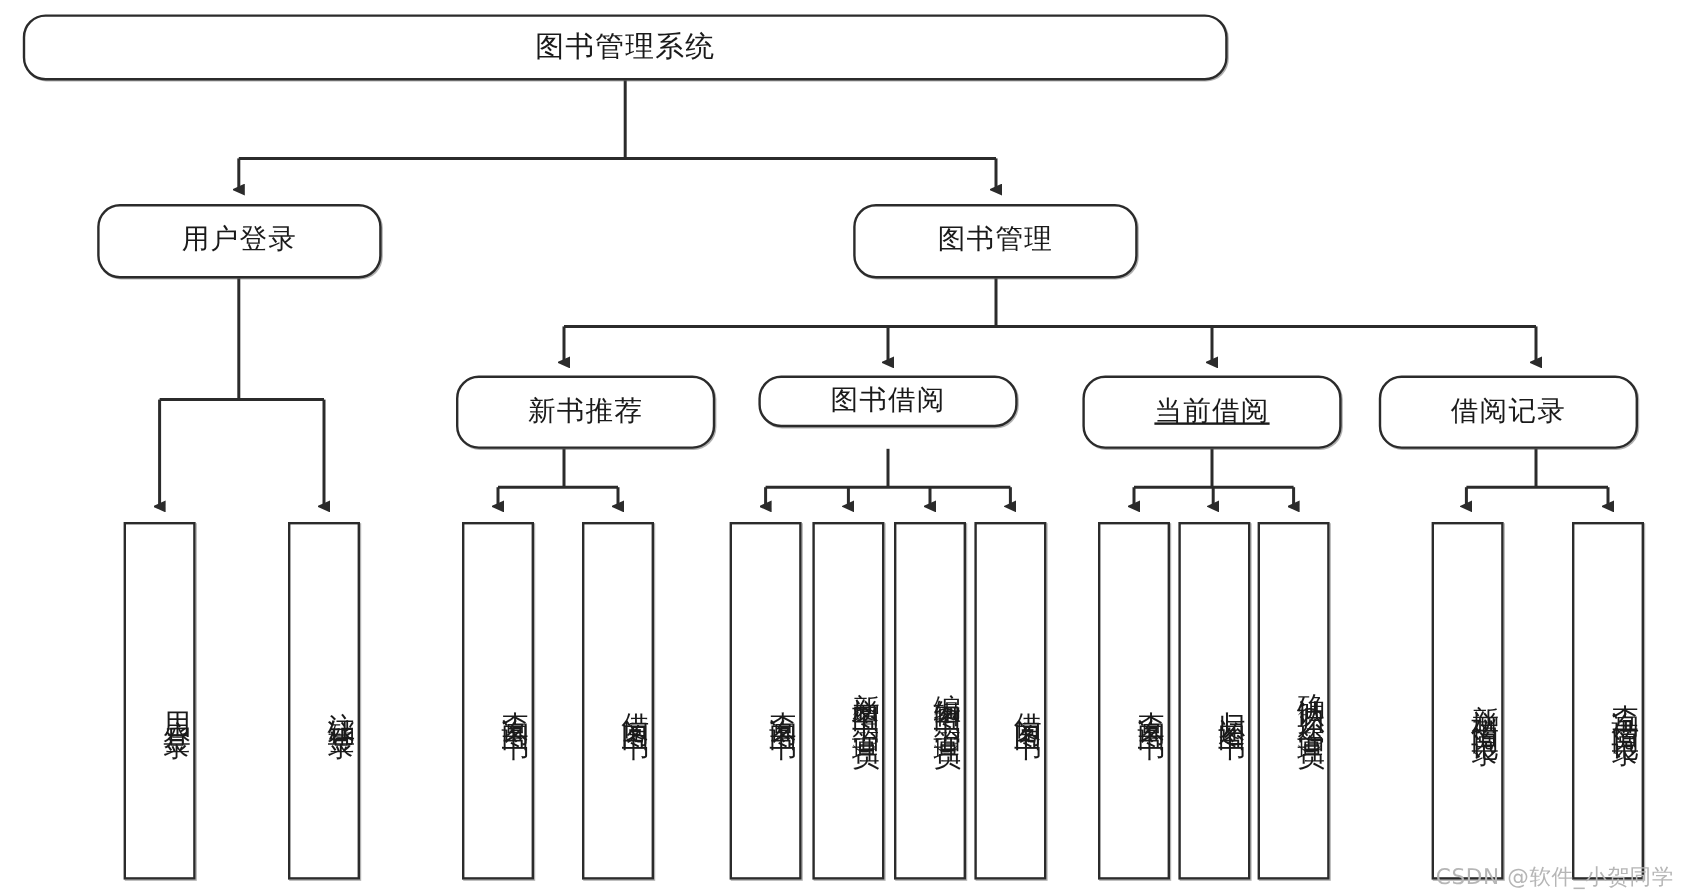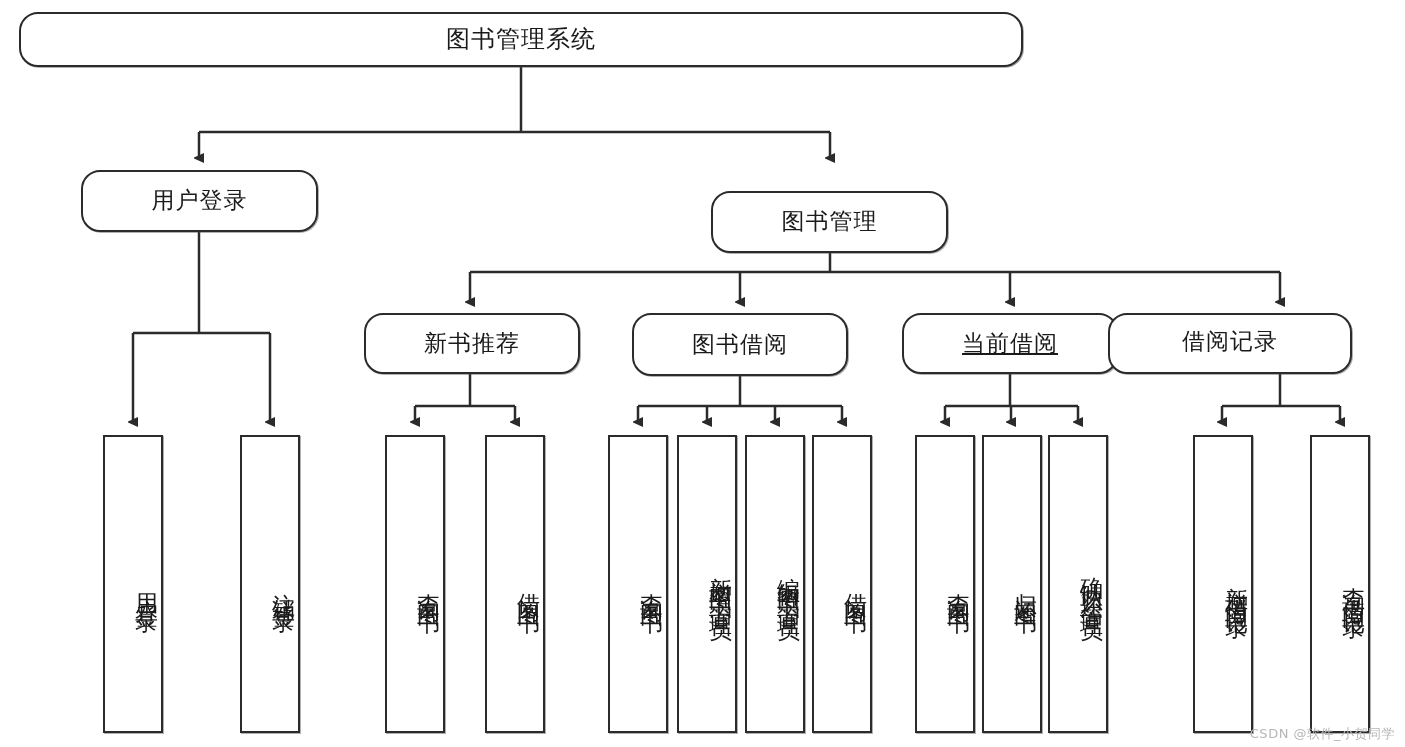--- a/index.html
+++ b/index.html
@@ -55,21 +55,21 @@
     line-height: 1.25;
   }
   .node.vert.tall-text {
     align-items: flex-start;
     padding-top: 4px;
   }
   .watermark {
     position: absolute;
     right: 10px;
     bottom: 4px;
-    font-size: 13px;
+    font-size: 18px;
     color: #b6b6b6;
     white-space: nowrap;
     letter-spacing: 0.5px;
   }
 </style>
 </head>
 <body>
 
 <div id="canvas">
 
@@ -119,26 +119,26 @@
       <path d="M1280,374 L1280,406"></path>
       <path d="M1222,406 L1340,406"></path>
       <path d="M1222,406 L1222,422" marker-end="url(#arrowhead)"></path>
       <path d="M1340,406 L1340,422" marker-end="url(#arrowhead)"></path>
     </g>
   </svg>
 
   <div class="node horiz root" style="left:19px; top:12px; width:1004px; height:55px;">图书管理系统</div>
 
   <div class="node horiz" style="left:81px; top:170px; width:237px; height:62px;">用户登录</div>
-  <div class="node horiz" style="left:711px; top:170px; width:237px; height:62px;margin-top:21px;">图书管理</div>
+  <div class="node horiz" style="left:711px; top:170px; width:237px; height:62px;">图书管理</div>
 
-  <div class="node horiz" style="left:364px; top:313px; width:216px; height:61px;">新书推荐</div>
-  <div class="node horiz" style="left:632px; top:313px; width:216px; height:63px;">图书借阅</div>
+  <div class="node horiz" style="left:380px; top:313px; width:216px; height:61px;">新书推荐</div>
+  <div class="node horiz" style="left:632px; top:313px; width:216px; height:43px;">图书借阅</div>
   <div class="node horiz" style="left:902px; top:313px; width:216px; height:61px;text-decoration:underline;">当前借阅</div>
-  <div class="node horiz" style="left:1108px; top:313px; width:244px; height:61px;font-family:Liberation Mono, monospace;">借阅记录</div>
+  <div class="node horiz" style="left:1149px; top:313px; width:216px; height:61px;">借阅记录</div>
 
   <div class="node vert" style="left:103px; top:435px; width:60px; height:298px;">用户登录</div>
   <div class="node vert" style="left:240px; top:435px; width:60px; height:298px;">注销登录</div>
 
   <div class="node vert" style="left:385px; top:435px; width:60px; height:298px;">查询图书</div>
   <div class="node vert" style="left:485px; top:435px; width:60px; height:298px;">借阅图书</div>
 
   <div class="node vert" style="left:608px; top:435px; width:60px; height:298px;">查询图书</div>
   <div class="node vert tall-text" style="left:677px; top:435px; width:60px; height:298px;">新增图书（管理员）</div>
   <div class="node vert tall-text" style="left:745px; top:435px; width:60px; height:298px;">编辑图书（管理员）</div>

